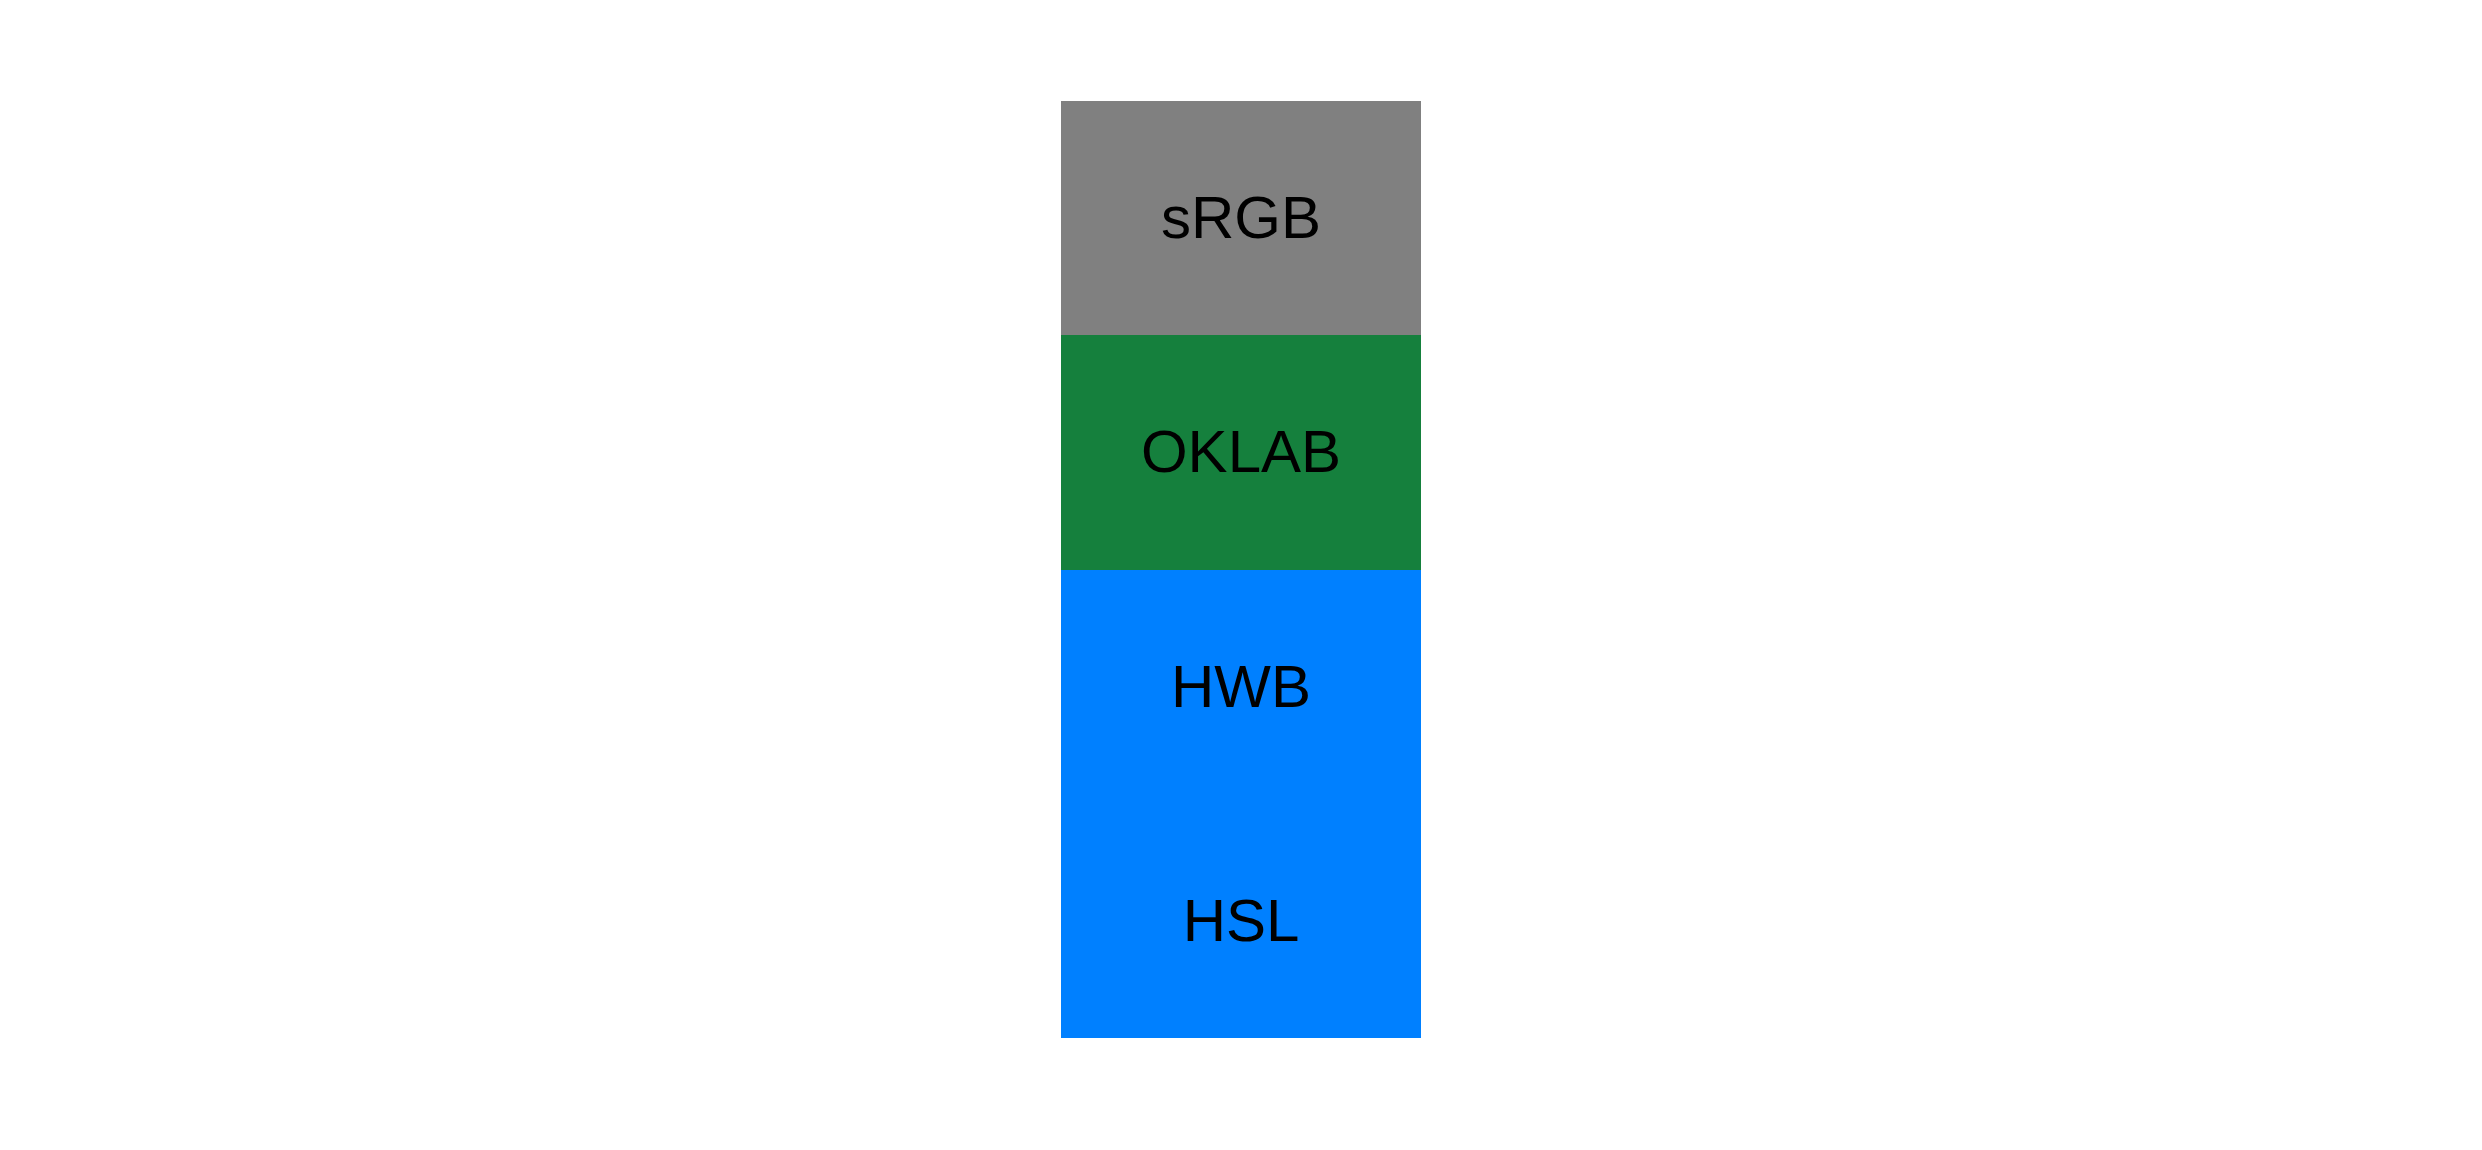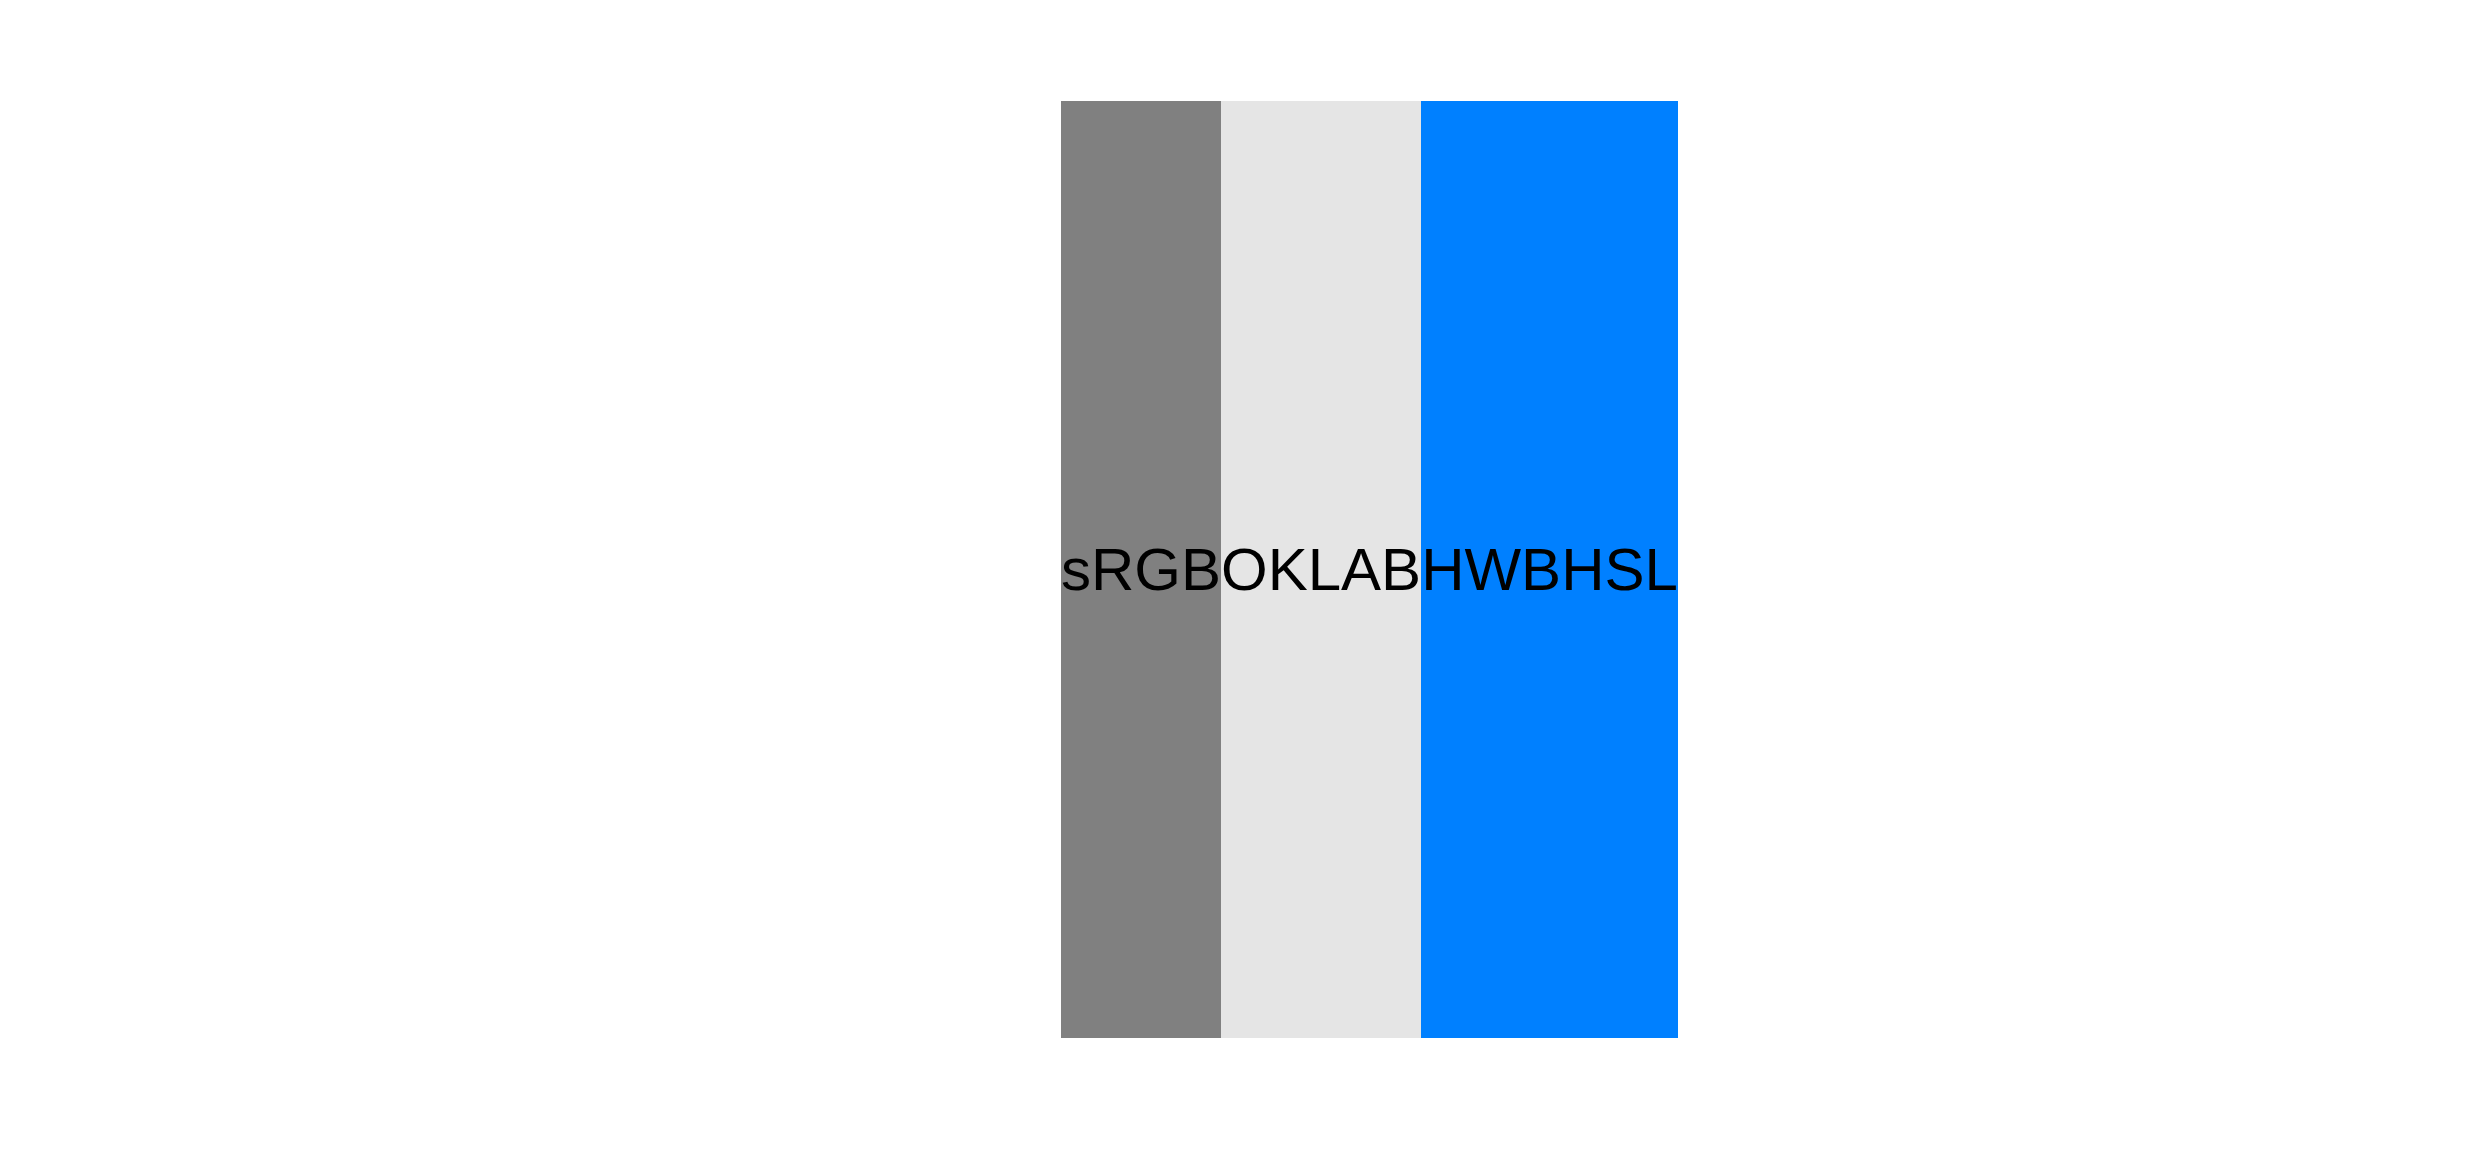--- a/index.html
+++ b/index.html
@@ -14,21 +14,21 @@
     position: relative;
     font-family: "Liberation Sans", sans-serif;
   }
   .swatch-stack {
     position: absolute;
     left: 1061px;
     top: 101px;
     width: 360px;
     height: 937px;
     display: flex;
-    flex-direction: row;
+    flex-direction: column;
   }
   .swatch {
     flex: 1 1 0;
     display: flex;
     align-items: center;
     justify-content: center;
   }
   .swatch-label {
     font-size: 60px;
     line-height: 1;
@@ -39,21 +39,21 @@
 </style>
 </head>
 <body style="background: rgb(255, 255, 255);">
 
 <div class="swatch-stack">
 
   <div class="swatch" style="background: rgb(128, 128, 128);">
     <span class="swatch-label">sRGB</span>
   </div>
 
-  <div class="swatch" style="background: #e5e5e5;">
+  <div class="swatch" style="background: #15803d;">
     <span class="swatch-label">OKLAB</span>
   </div>
 
   <div class="swatch" style="background: rgb(0, 128, 255);">
     <span class="swatch-label">HWB</span>
   </div>
 
   <div class="swatch" style="background: rgb(0, 128, 255);">
     <span class="swatch-label">HSL</span>
   </div>

